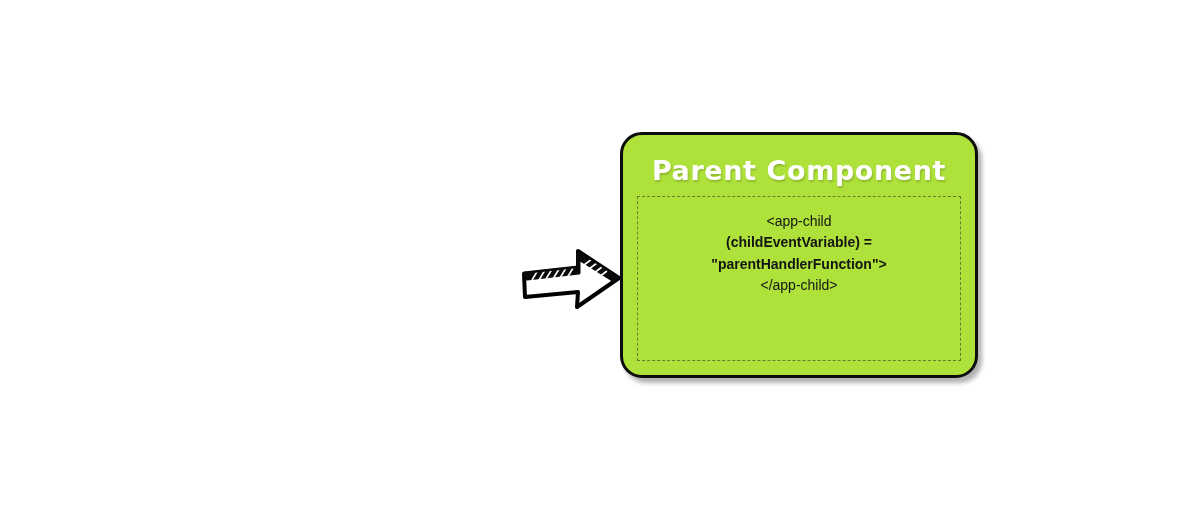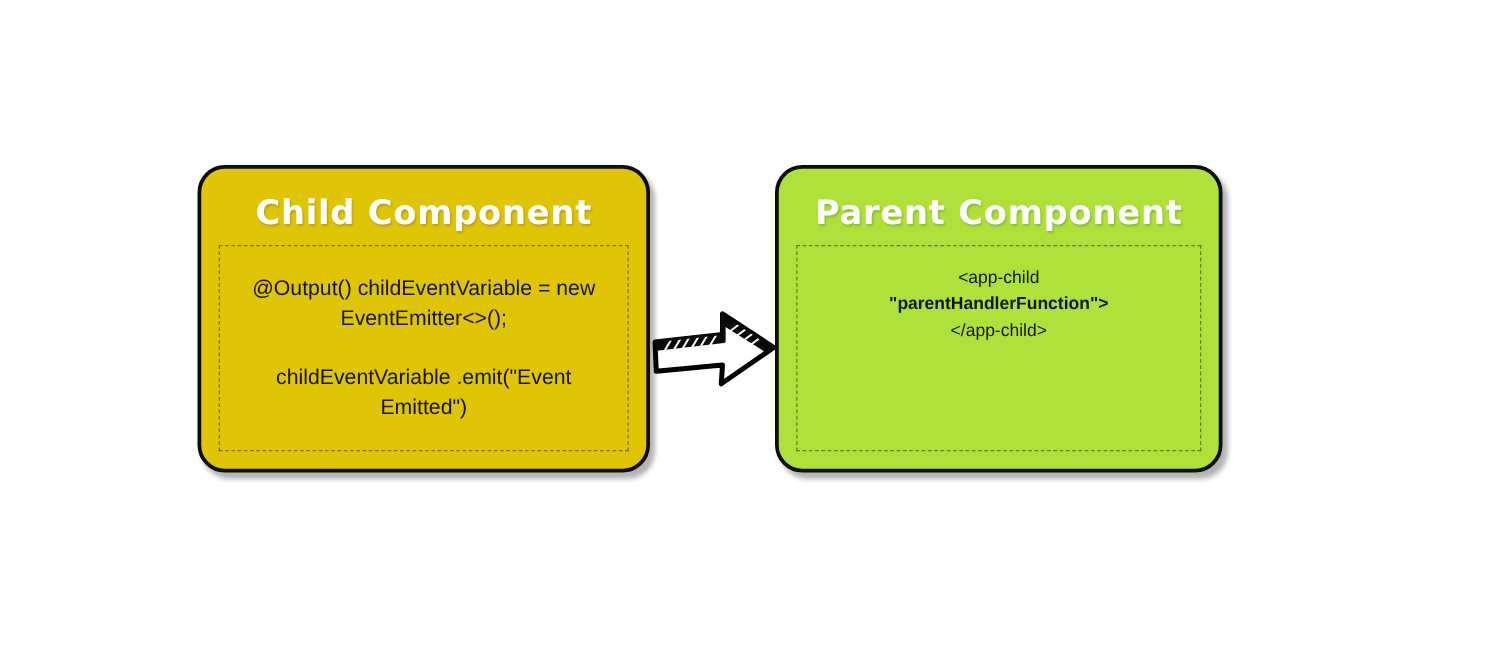--- a/index.html
+++ b/index.html
@@ -106,27 +106,20 @@
     top: 240px;
     width: 108px;
     height: 80px;
   }
 </style>
 </head>
 <body>
 
 <div class="canvas">
 
-  <div class="component-box" id="child-box">
-    <div class="box-title">Child Component</div>
-    <div class="code-panel">
-      <div class="code-para">@Output() childEventVariable = new EventEmitter&lt;&gt;();</div>
-      <div class="code-para">childEventVariable .emit("Event Emitted")</div>
-    </div>
-  </div>
 
   <svg id="flow-arrow" viewBox="0 0 108 80">
     <defs>
       <clipPath id="hatch-clip">
         <path d="M6,34 L60,28 L60,12 L100,38 L60,66 L60,52 L7,57 Z"></path>
       </clipPath>
     </defs>
 
     <path d="M6,34 L60,28 L60,11 L101,38 L59,67 L60,52 L7,57 Z" fill="#ffffff" stroke="#000000" stroke-width="4" stroke-linejoin="round" stroke-linecap="round"></path>
 
@@ -143,18 +136,19 @@
       <line x1="71" y1="29" x2="79" y2="23"></line>
       <line x1="76" y1="33" x2="84" y2="27"></line>
       <line x1="81" y1="37" x2="89" y2="31"></line>
     </g>
   </svg>
 
   <div class="component-box" id="parent-box">
     <div class="box-title">Parent Component</div>
     <div class="code-panel">
       <div class="code-line">&lt;app-child</div>
+      <div class="code-line bold">(childEventVariable) =</div>
       <div class="code-line bold">"parentHandlerFunction"&gt;</div>
       <div class="code-line">&lt;/app-child&gt;</div>
     </div>
   </div>
 
 </div>
 
 </body></html>

